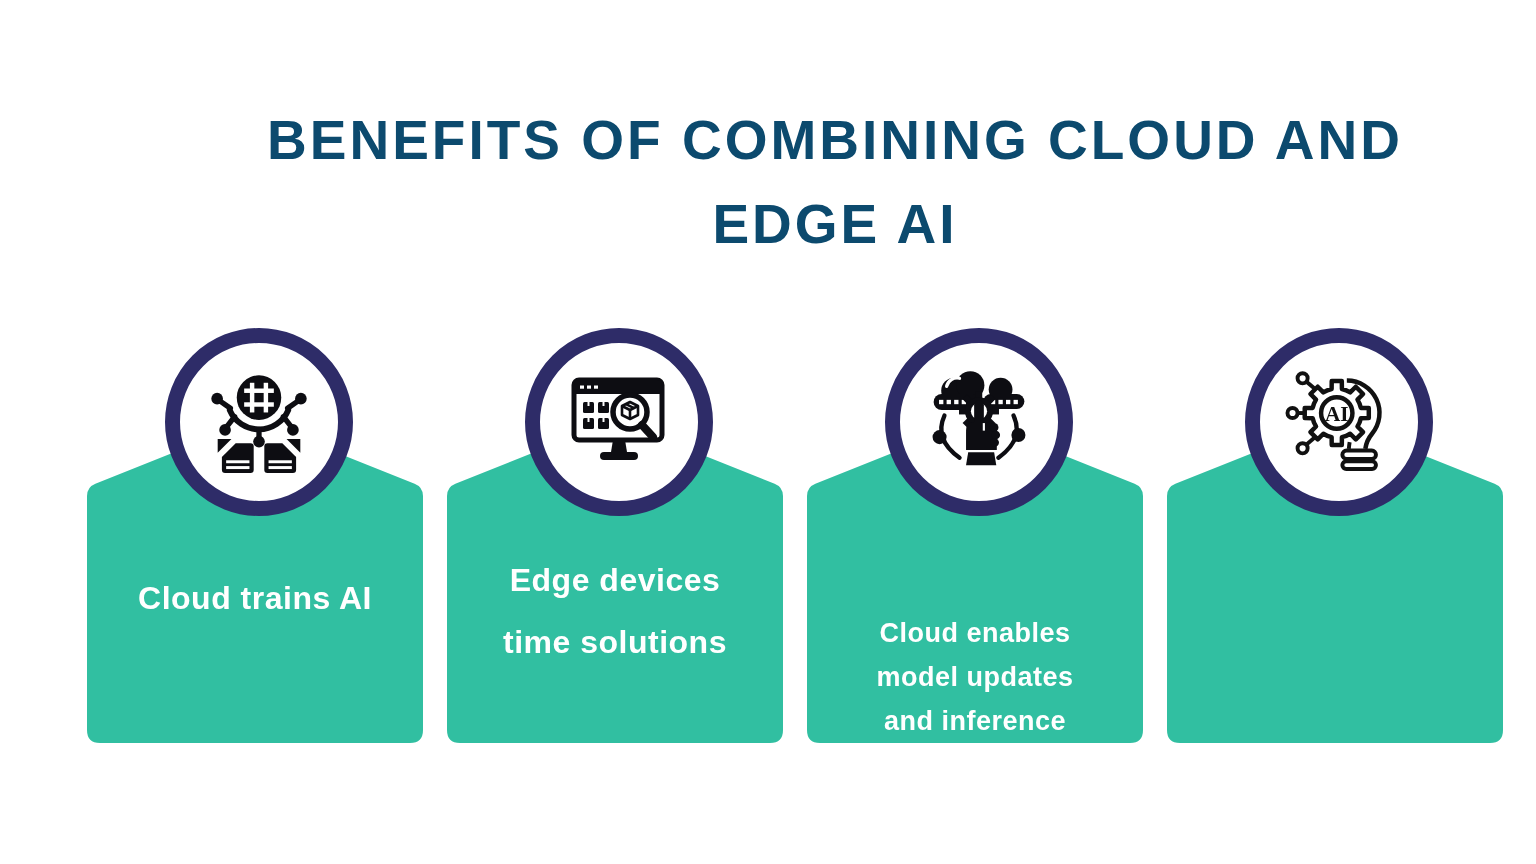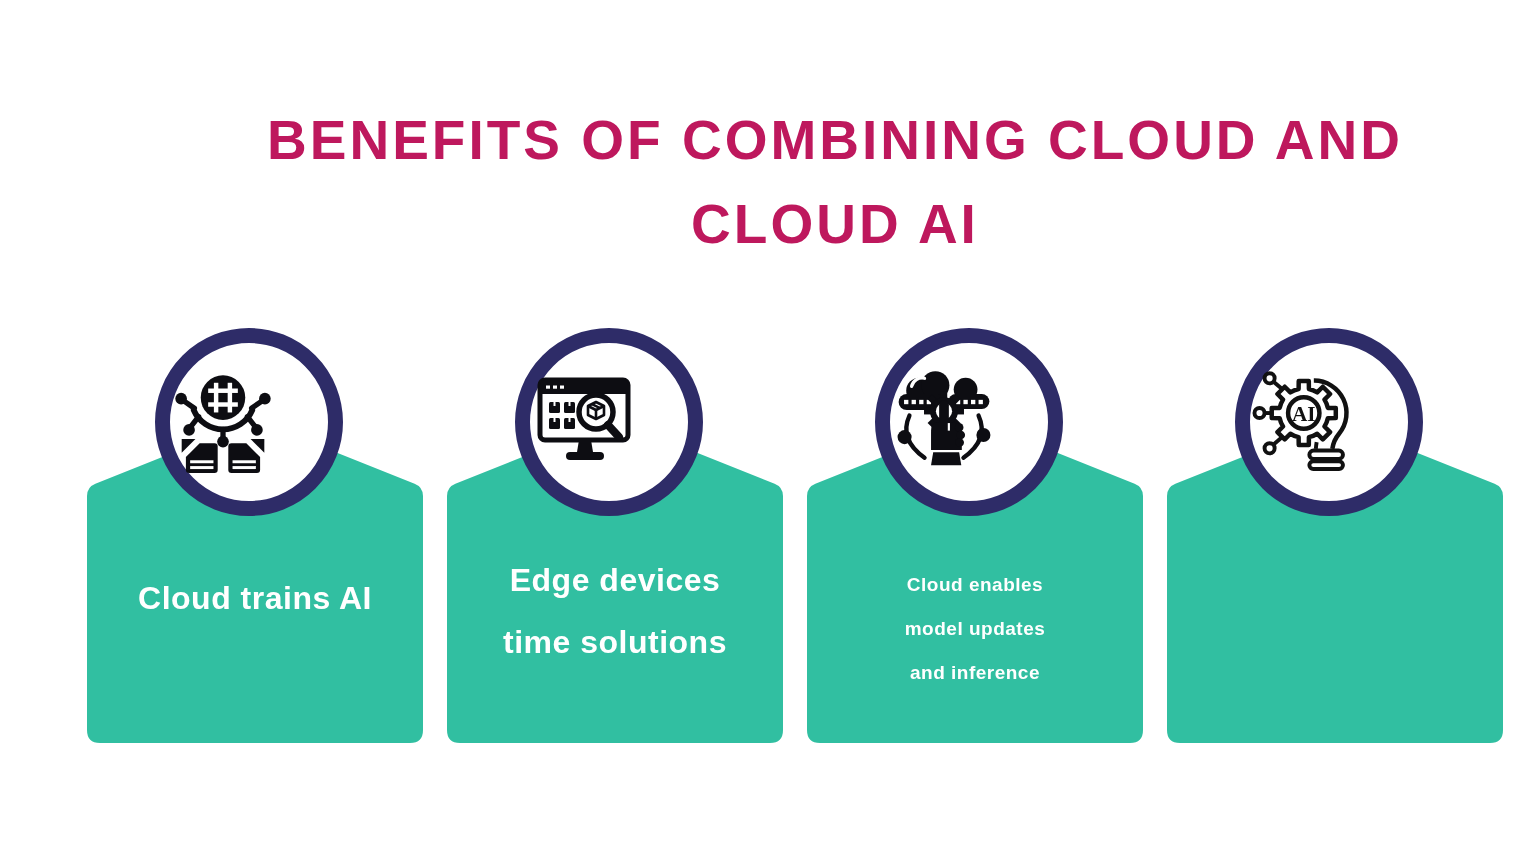--- a/index.html
+++ b/index.html
@@ -2,46 +2,46 @@
 <html><head>
 <meta charset="utf-8">
 <style>
   html,body{margin:0;padding:0;background:#ffffff;width:1536px;height:864px;overflow:hidden;
             font-family:"Liberation Sans","DejaVu Sans",sans-serif;}
   .canvas{position:relative;width:1536px;height:864px;background:#ffffff;}
 
   
   .title{position:absolute;top:98px;left:230px;width:1210px;margin:0;
          text-align:center;font-size:55px;line-height:84px;font-weight:700;
-         letter-spacing:3px;color:#be185d;}
+         letter-spacing:3px;color:#0c4a6e;}
 
   
   .card{position:absolute;top:328px;width:336px;height:415px;}
   .card-1{left:87px;}  .card-2{left:447px;}  .card-3{left:807px;}  .card-4{left:1167px;}
 
   .card-shape{position:absolute;top:92px;left:0;width:336px;height:323px;}
 
-  .badge{position:absolute;top:0;left:68px;width:188px;height:188px;border-radius:50%;
+  .badge{position:absolute;top:0;left:78px;width:188px;height:188px;border-radius:50%;
          background:#ffffff;border:15px solid #2e2c68;box-sizing:border-box;
-         display:flex;align-items:center;z-index:2;}
+         display:flex;align-items:center;justify-content:center;z-index:2;}
 
   .card-text{position:absolute;left:10px;right:10px;top:187px;bottom:0;z-index:3;
              display:flex;flex-direction:column;align-items:center;justify-content:center;
              color:#ffffff;font-weight:700;font-size:32px;line-height:50px;
              letter-spacing:0.5px;text-align:center;}
   .card-1 .card-text,.card-4 .card-text{padding-bottom:62px;}
   .card-2 .card-text{padding-bottom:36px;gap:12px;}
-  .card-3 .card-text{font-size:19px;line-height:44px;}
+  .card-3 .card-text{font-size:27px;line-height:44px;justify-content:flex-end;}
 </style>
 </head>
 <body>
 
 <div class="canvas">
 
-  <h1 class="title"><span>BENEFITS OF COMBINING CLOUD AND</span><br><span>CLOUD AI</span></h1>
+  <h1 class="title"><span>BENEFITS OF COMBINING CLOUD AND</span><br><span>EDGE AI</span></h1>
 
   <div class="card card-1">
     <svg class="card-shape" viewBox="0 0 336 323">
       <path d="M 168 0 L 327.6 63.7 Q 336 67 336 76 L 336 310 Q 336 323 323 323 L 13 323 Q 0 323 0 310 L 0 76 Q 0 67 8.4 63.7 Z" fill="#31bfa1"></path>
     </svg>
     <div class="badge">
       <svg width="106" height="106" viewBox="0 0 100 100">
         <g fill="#0d0d12">
           <circle cx="50" cy="27" r="21"></circle>
           <circle cx="10.5" cy="28" r="5.5"></circle>

